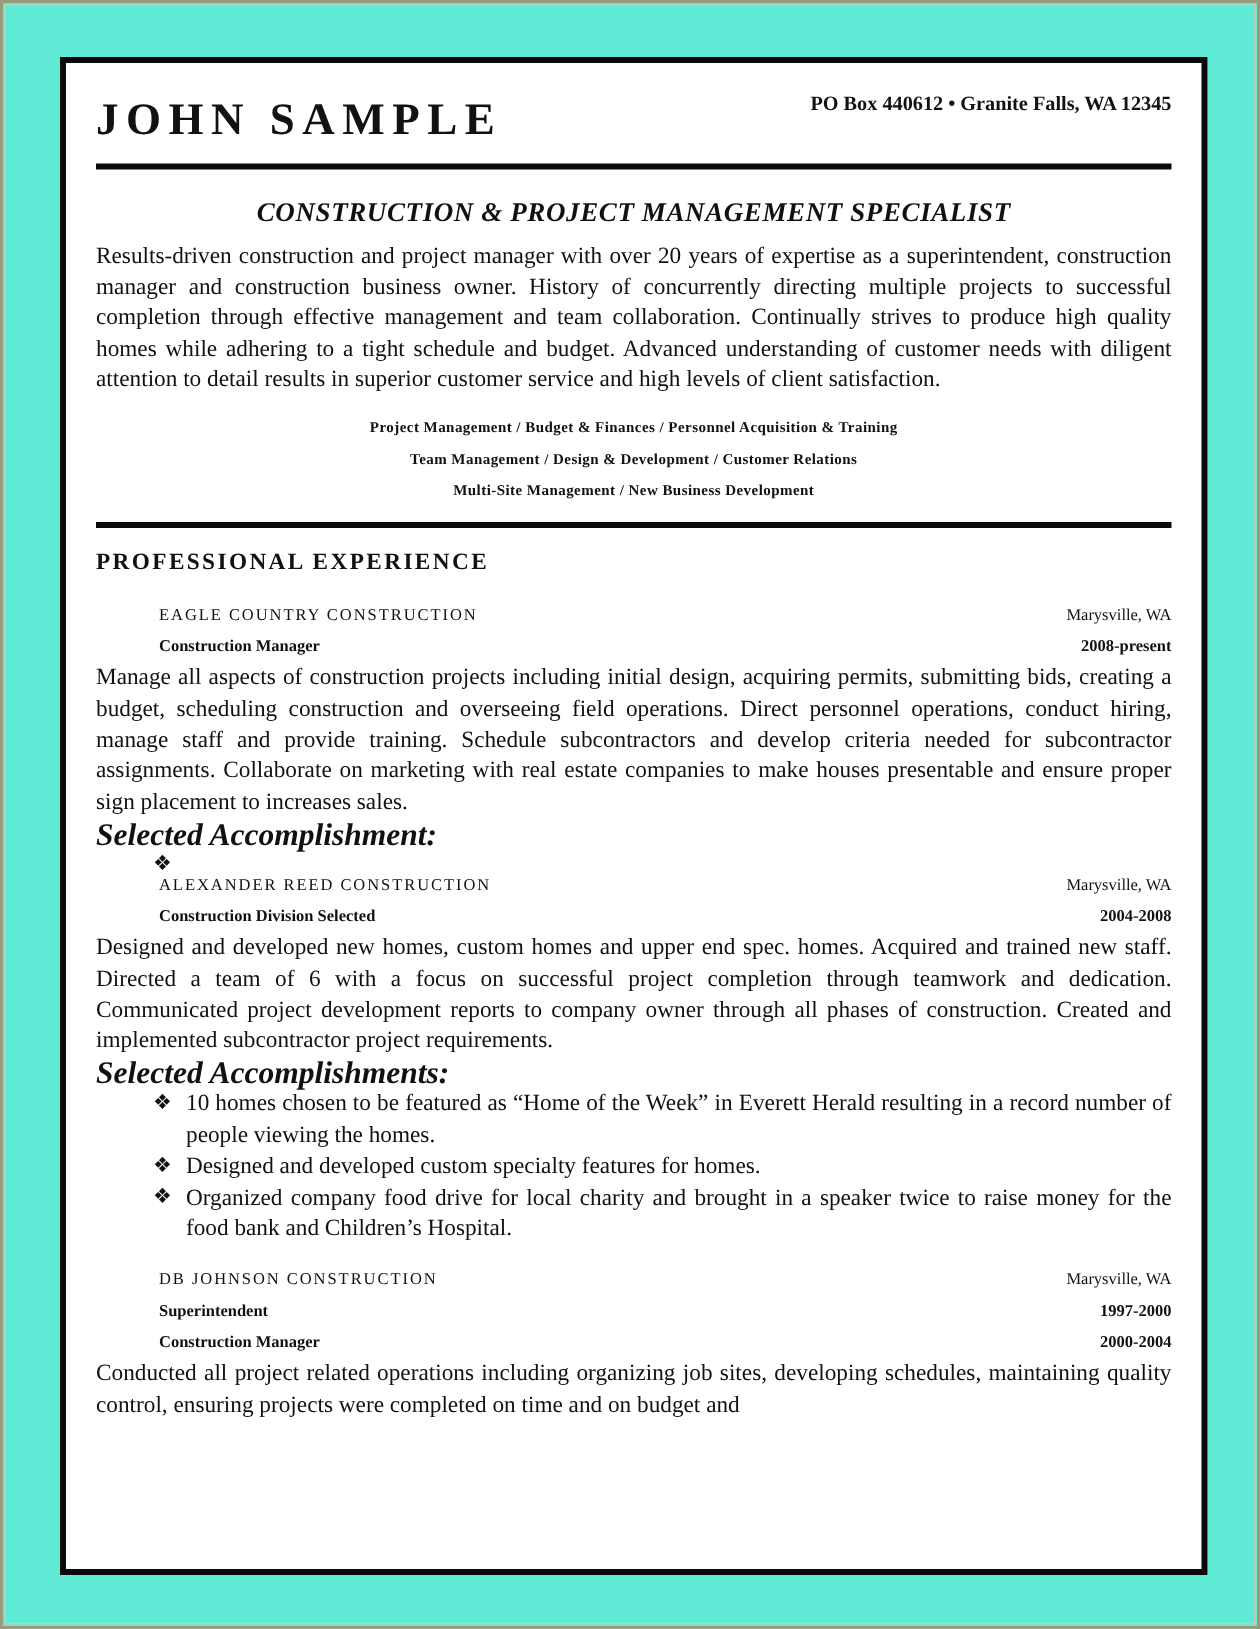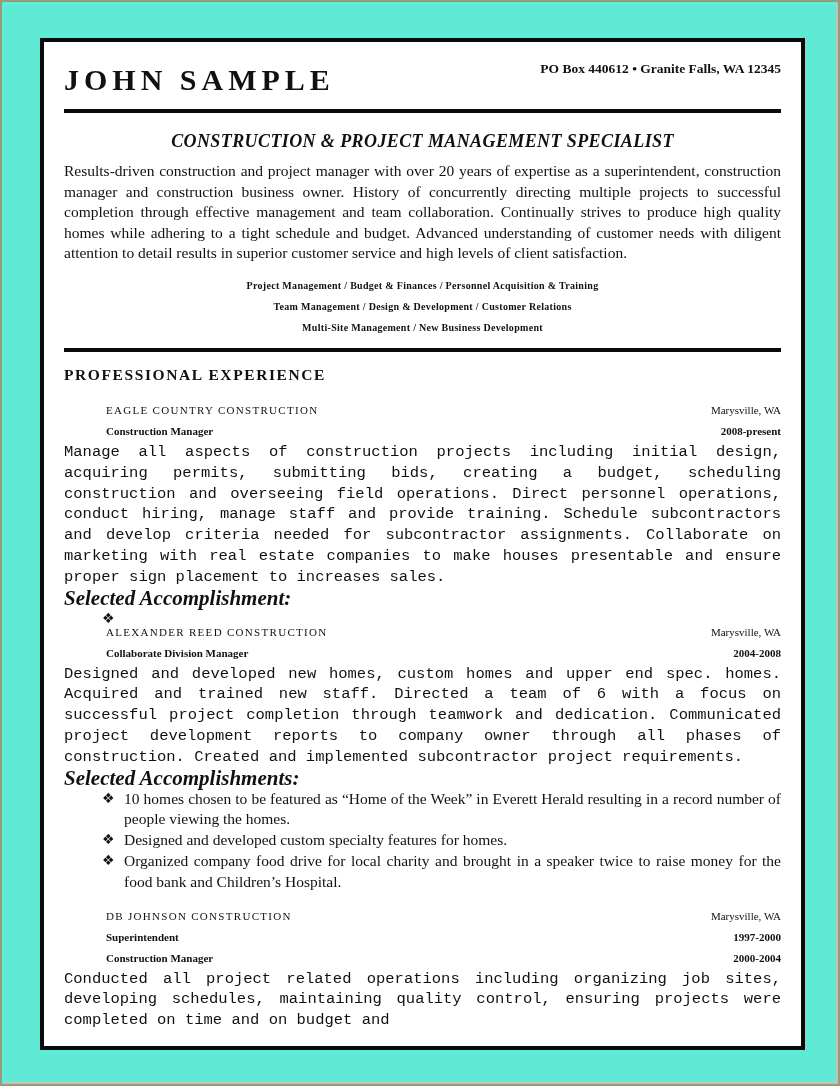--- a/index.html
+++ b/index.html
@@ -93,21 +93,20 @@
     line-height: 21px;
     margin-left: 42px;
   }
   .company { letter-spacing: 1.3px; }
   .job-row.bold { font-weight: 700; justify-content: space-between; }
   .job-desc {
     margin: 0;
     font-size: 15.5px;
     line-height: 20.8px;
     text-align: justify;
-    font-family: Liberation Mono, monospace;
   }
   .accomp-label {
     font-weight: 700;
     font-style: italic;
     font-size: 21px;
     line-height: 21px;
   }
   ul.bullets { margin: 0; padding: 0; list-style: none; }
   ul.bullets li {
     position: relative;
@@ -170,21 +169,21 @@
           </li>
         </ul>
       </section>
 
       <section class="job">
         <div class="job-row">
           <span class="company">ALEXANDER REED CONSTRUCTION</span>
           <span class="location">Marysville, WA</span>
         </div>
         <div class="job-row bold">
-          <span>Collaborate Division Manager</span>
+          <span>Construction Division Selected</span>
           <span>2004-2008</span>
         </div>
         <p class="job-desc">Designed and developed new homes, custom homes and upper end spec. homes.  Acquired and trained new staff. Directed a team of 6 with a focus on successful project completion through teamwork and dedication. Communicated project development reports to company owner through all phases of construction. Created and implemented subcontractor project requirements.</p>
         <div class="accomp-label">Selected Accomplishments:</div>
         <ul class="bullets">
           <li>
             <span class="bullet-glyph">❖</span>
             <span>10 homes chosen to be featured as “Home of the Week” in Everett Herald resulting in a record number of people viewing the homes.</span>
           </li>
           <li>

